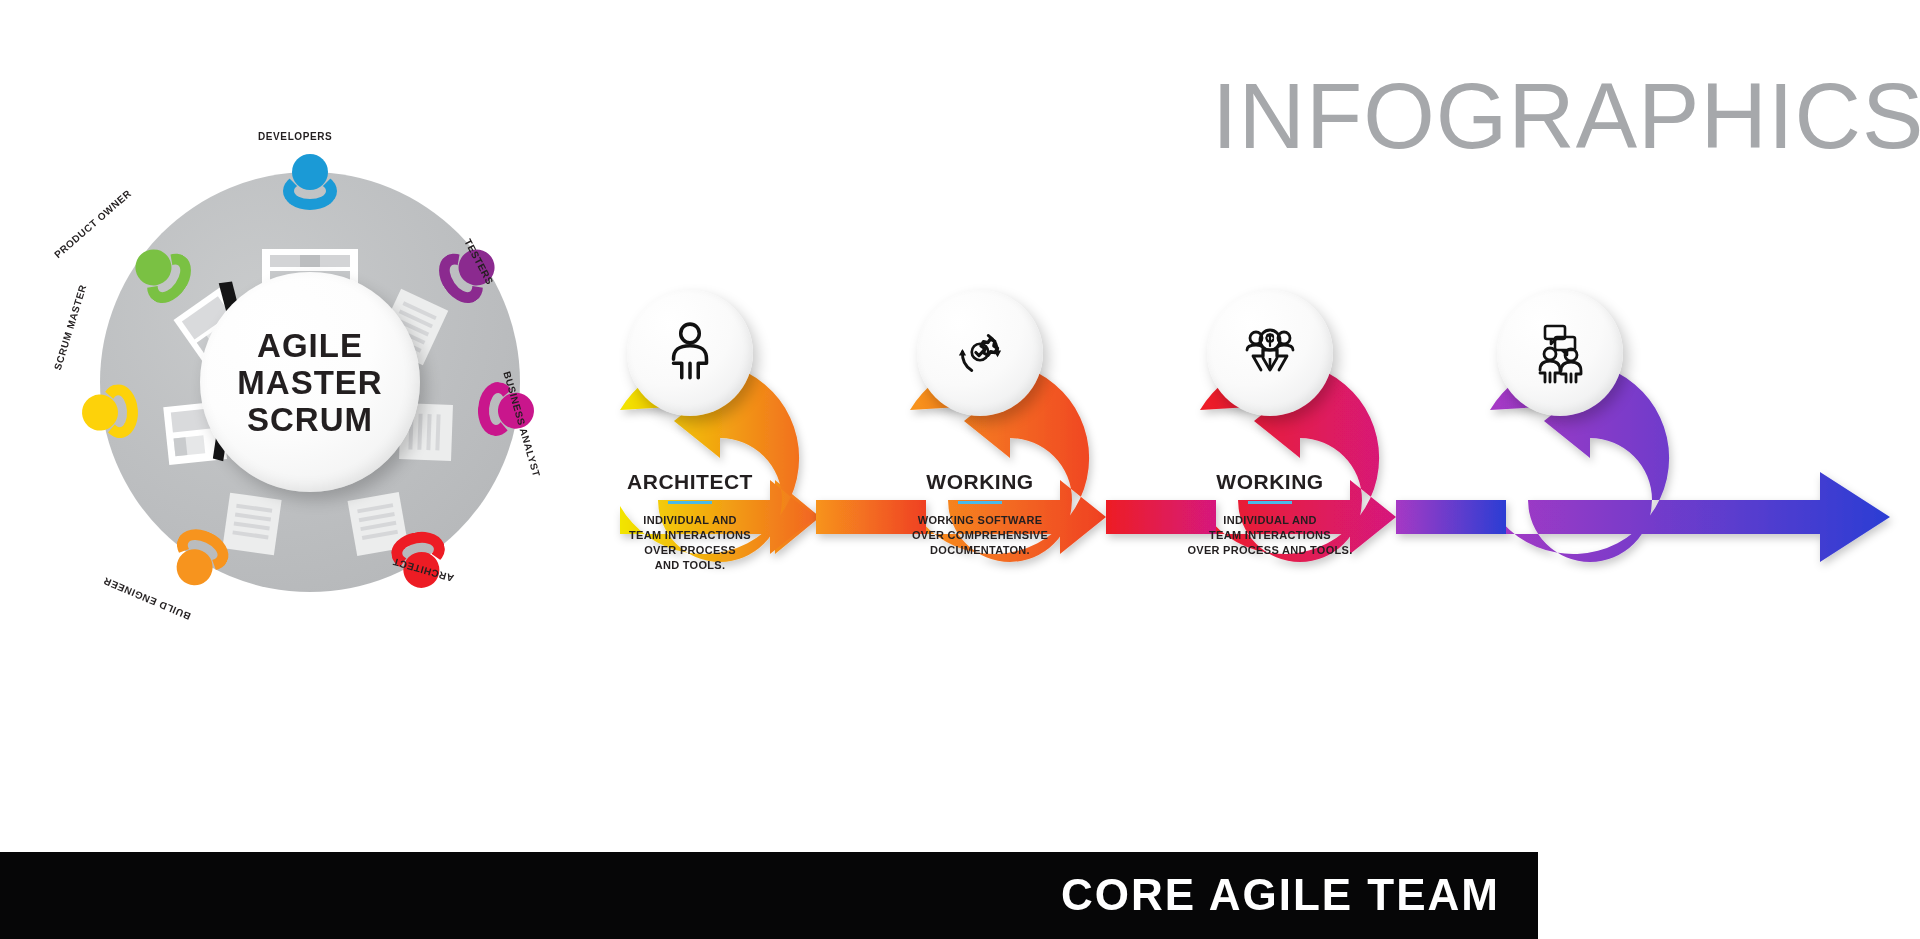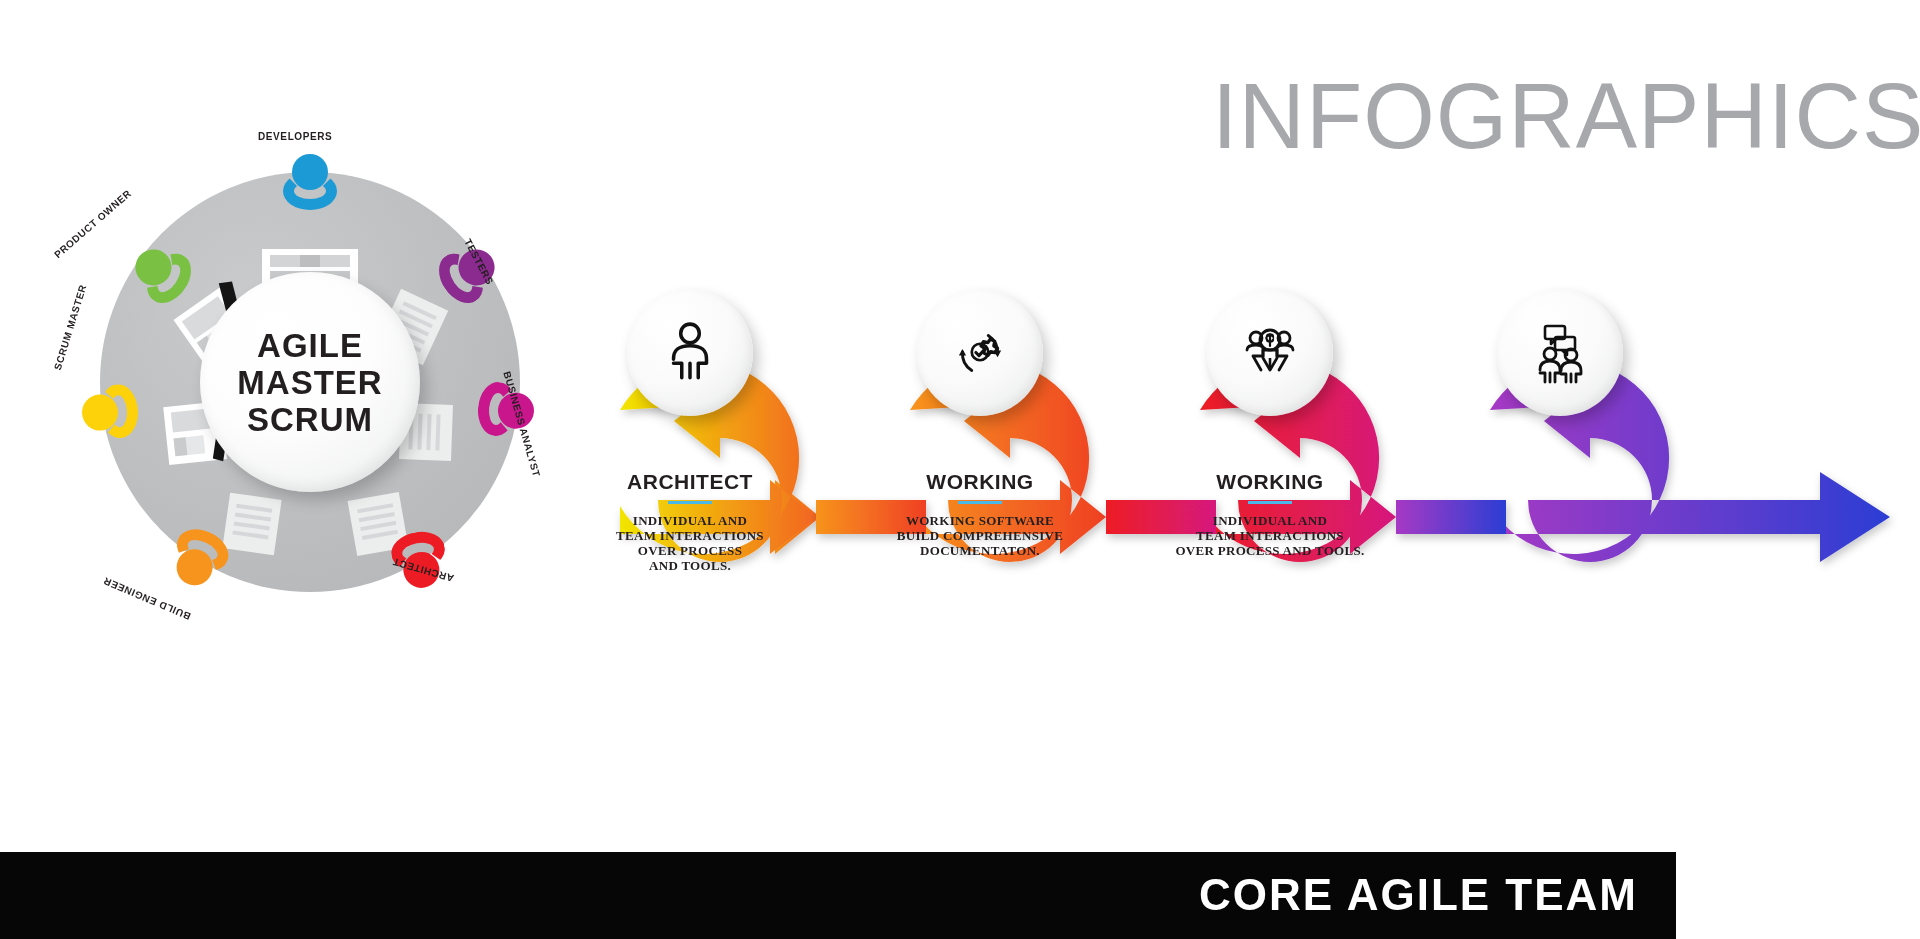--- a/index.html
+++ b/index.html
@@ -58,27 +58,27 @@
     box-shadow:5px 7px 14px rgba(0,0,0,.22), inset -3px -4px 10px rgba(0,0,0,.06);
     display:flex;align-items:center;justify-content:center;
   }
   .step-text{position:absolute;width:240px;text-align:center;}
   .step-title{
     font-size:21px;font-weight:bold;color:#231f20;letter-spacing:.5px;
     font-family:"Liberation Sans", sans-serif;white-space:nowrap;
   }
   .step-rule{width:44px;height:3px;background:#4ab9e8;margin:7px auto 9px auto;}
   .step-desc{
-    font-size:13px;font-weight:bold;color:#231f20;line-height:15px;letter-spacing:.3px;
-    font-family:Liberation Serif, serif;
+    font-size:11px;font-weight:bold;color:#231f20;line-height:15px;letter-spacing:.3px;
+    font-family:Liberation Sans, sans-serif;
   }
 
   
   .bottombar{
-    position:absolute;left:0;top:852px;width:1676px;height:87px;background:#060607;
+    position:absolute;left:0;top:852px;width:1538px;height:87px;background:#060607;
   }
   .bottombar-text{
     position:absolute;right:38px;top:18px;
     color:#ffffff;font-size:44px;font-weight:bold;letter-spacing:2px;
     font-family:"Liberation Sans", sans-serif;white-space:nowrap;
   }
 </style>
 </head>
 <body>
 
@@ -299,21 +299,21 @@
       <div class="step-desc" style="white-space:pre-line;">INDIVIDUAL AND
 TEAM INTERACTIONS
 OVER PROCESS
 AND TOOLS.</div>
     </div>
 
     <div class="step-text" style="left:340px;top:240px;">
       <div class="step-title">WORKING</div>
       <div class="step-rule"></div>
       <div class="step-desc" style="white-space:pre-line;">WORKING SOFTWARE
-BUILD COMPREHENSIVE
+OVER COMPREHENSIVE
 DOCUMENTATON.</div>
     </div>
 
     <div class="step-text" style="left:630px;top:240px;">
       <div class="step-title">WORKING</div>
       <div class="step-rule"></div>
       <div class="step-desc" style="white-space:pre-line;">INDIVIDUAL AND
 TEAM INTERACTIONS
 OVER PROCESS AND TOOLS.</div>
     </div>

